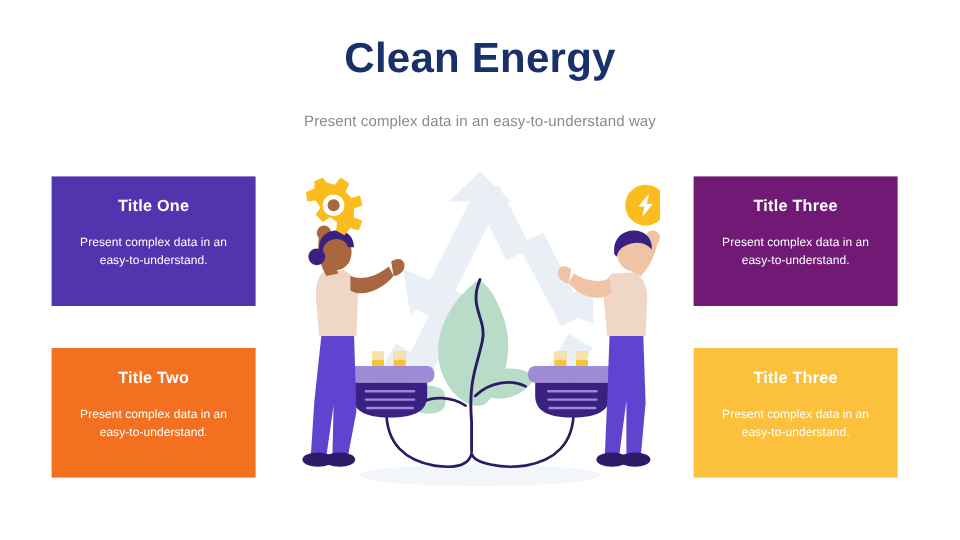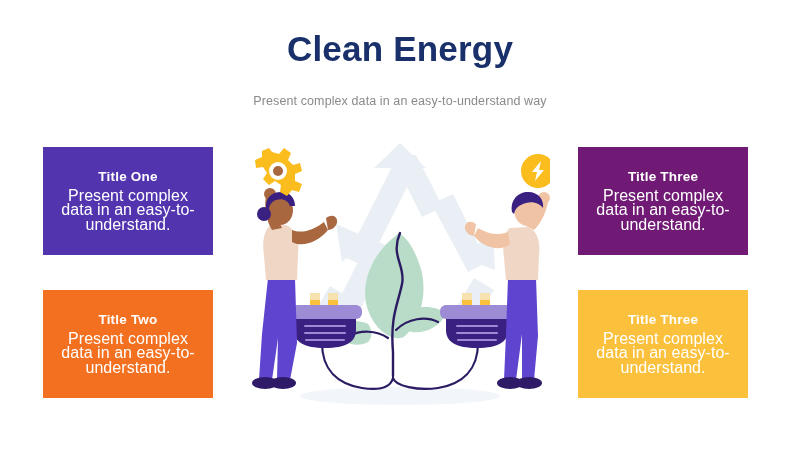--- a/index.html
+++ b/index.html
@@ -59,23 +59,23 @@
     text-align: center;
   }
   .card-title {
     font-size: 13.5px;
     font-weight: bold;
     line-height: 17px;
     margin: 0 0 4px 0;
     letter-spacing: 0.2px;
   }
   .card-body {
-    font-size: 16px;
+    font-size: 10px;
     line-height: 14.5px;
-    margin: 0;
+    margin: 12px;
     letter-spacing: 0.05px;
   }
   #card-one   { left: 43px;  top: 147px; background: #5334AF; }
   #card-two   { left: 43px;  top: 290px; background: #F2701F; }
   #card-three { left: 578px; top: 147px; background: #701a75; }
   #card-four  { left: 578px; top: 290px; background: #FBC13D; }
 
   
   .illustration {
     position: absolute;

